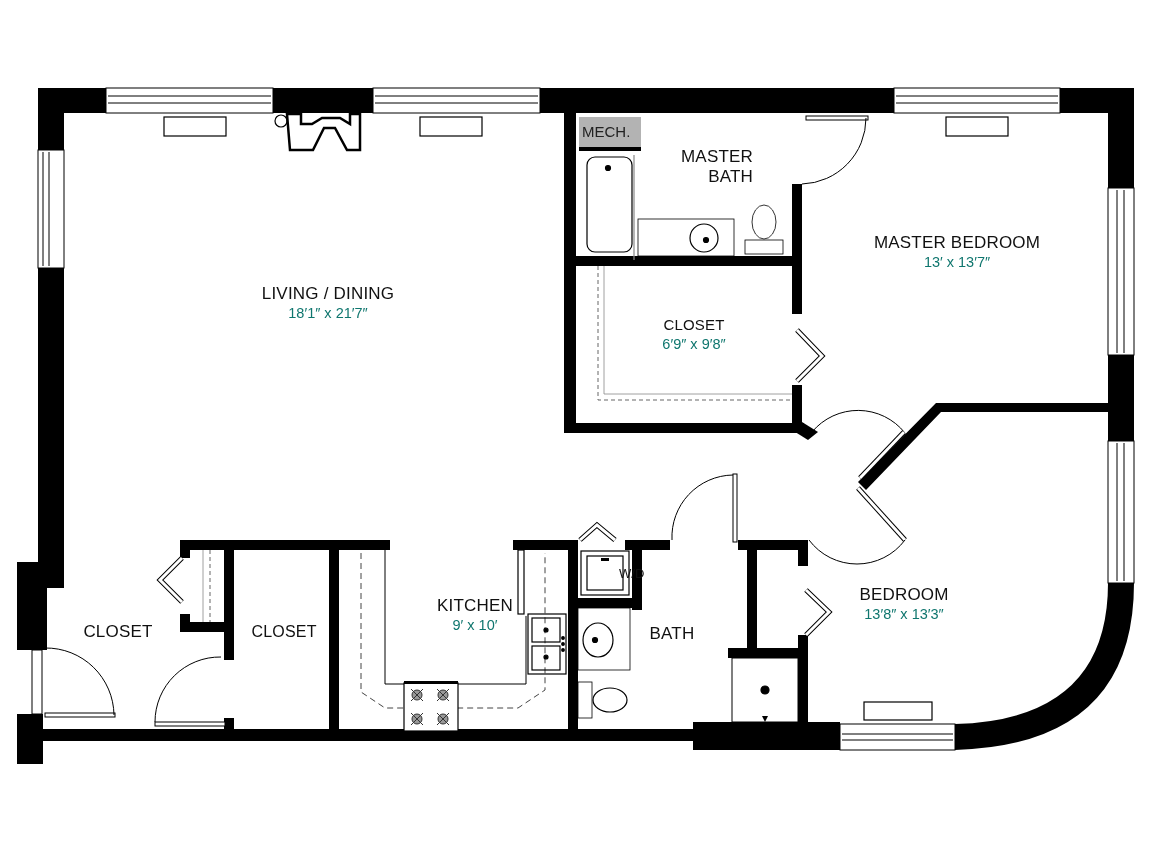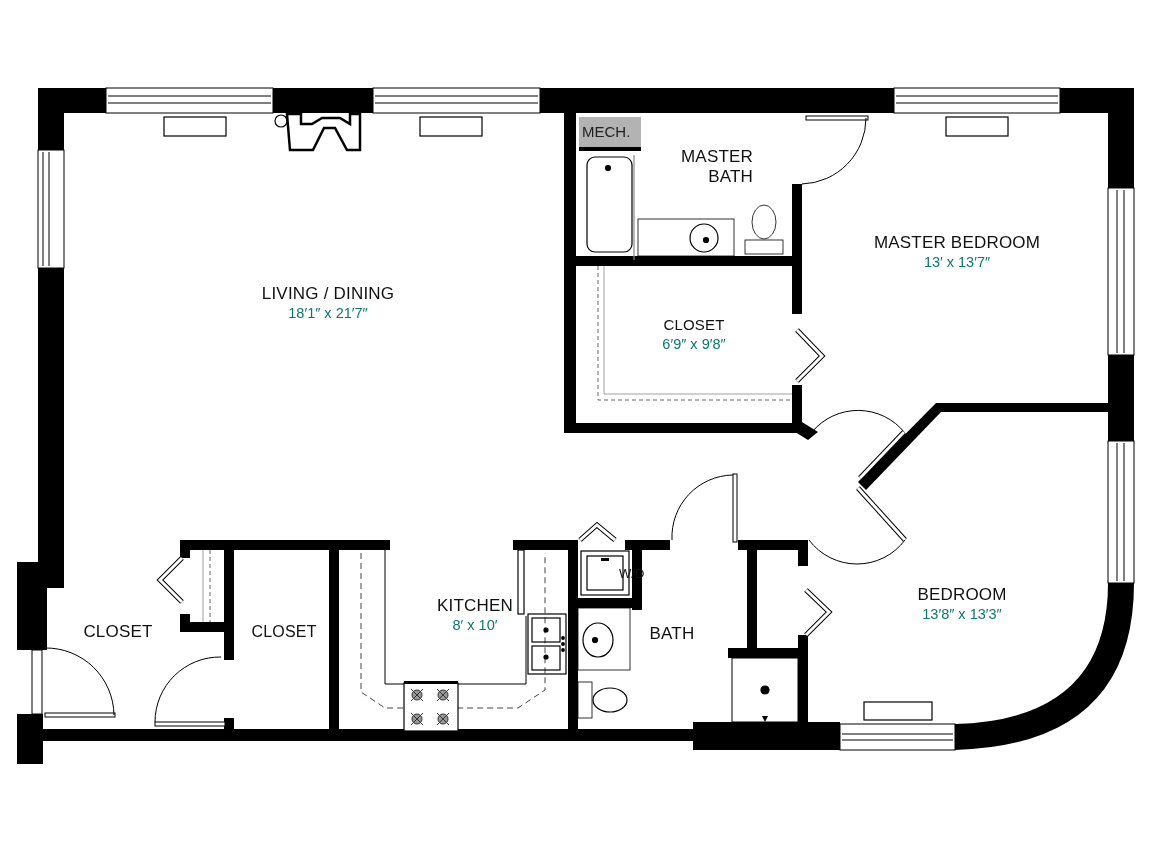--- a/index.html
+++ b/index.html
@@ -217,21 +217,21 @@
   <span class="dim">6′9″ x 9′8″</span>
 </div>
 <div class="lbl" style="left:118px; top:622px;">
   <span class="name">CLOSET</span>
 </div>
 <div class="lbl" style="left:284px; top:622px;">
   <span class="name" style="font-size:16px">CLOSET</span>
 </div>
 <div class="lbl" style="left:455px; top:596px;margin-left:20px;">
   <span class="name">KITCHEN</span>
-  <span class="dim">8′ x 10′</span>
+  <span class="dim">9′ x 10′</span>
 </div>
 <div class="lbl" style="left:672px; top:624px;">
   <span class="name">BATH</span>
 </div>
-<div class="lbl" style="left:962px; top:585px;">
+<div class="lbl" style="left:904px; top:585px;">
   <span class="name">BEDROOM</span>
   <span class="dim">13′8″ x 13′3″</span>
 </div>
 
 </body></html>

